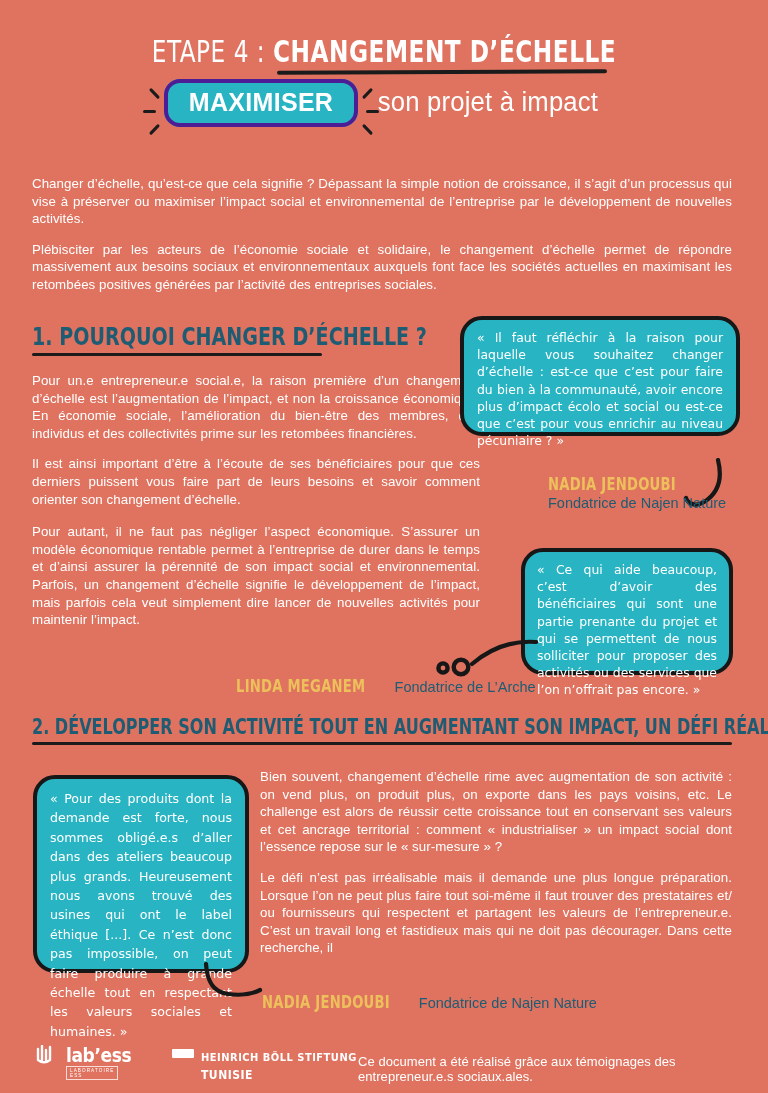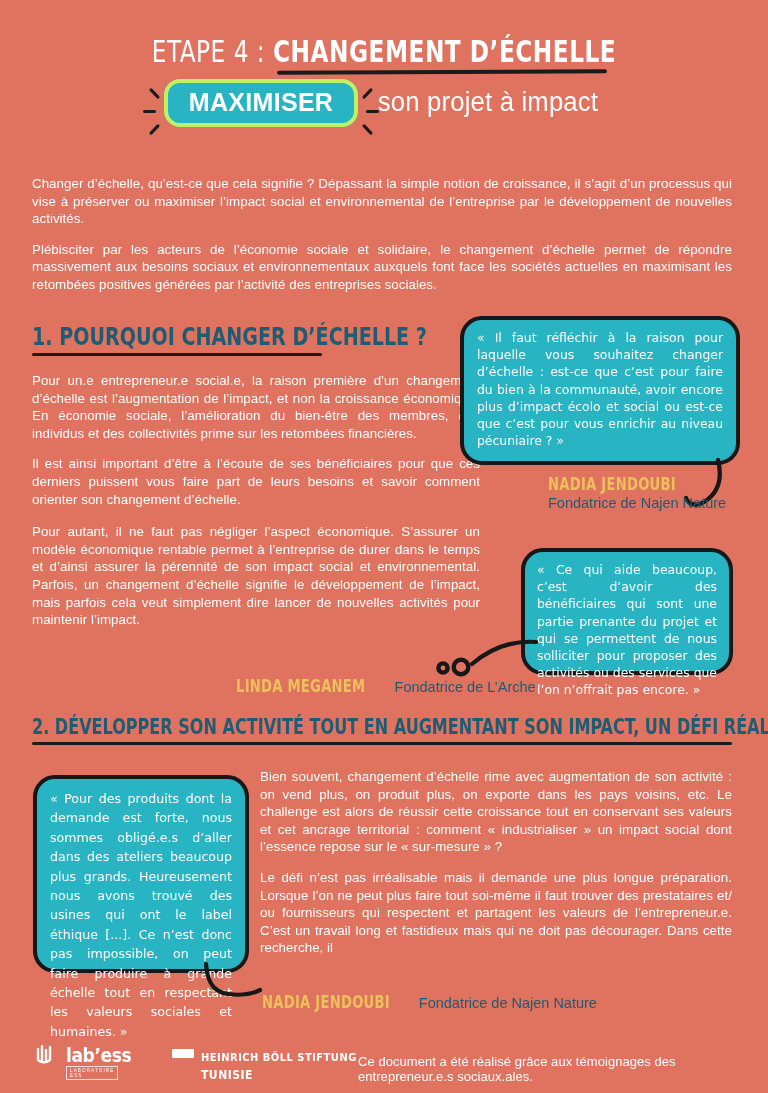--- a/index.html
+++ b/index.html
@@ -30,21 +30,21 @@
   .title-strong{font-weight:700;}
   .title-rule{
     width:330px;height:4px;background:#1b1b1b;border-radius:3px;
     margin:1px auto 0 auto;transform:translateX(58px) rotate(-.25deg);
   }
   .sub-row{
     margin-top:13px;display:flex;align-items:center;justify-content:center;gap:14px;
   }
   .badge-wrap{position:relative;display:inline-block;}
   .badge{
-    background:#28b4c2;border:4px solid #bef264;border-radius:16px;
+    background:#28b4c2;border:4px solid #4c1d95;border-radius:16px;
     padding:5px 21px 7px 21px;
     font-size:25px;font-weight:700;letter-spacing:.3px;color:#ffffff;
     font-family:"Liberation Sans",sans-serif;
     transform:scaleX(.93);
   }
   .spark{position:absolute;background:#1b1b1b;border-radius:2px;height:3px;}
   .s1{width:13px;left:-16px;top:4px;transform:rotate(46deg);}
   .s2{width:13px;left:-21px;top:22px;transform:rotate(0deg);}
   .s3{width:13px;left:-16px;top:40px;transform:rotate(-46deg);}
   .s4{width:13px;right:-16px;top:4px;transform:rotate(-46deg);}
@@ -84,21 +84,21 @@
 
   
   .bubble{
     position:absolute;background:#28b4c2;border:4px solid #171717;
     border-radius:22px;box-sizing:border-box;
   }
   .bubble .qtext{
     font-family:"DejaVu Sans","Liberation Sans",sans-serif;
     color:#ffffff;text-align:justify;font-weight:400;
   }
-  #bubble1{left:460px;top:316px;width:280px;height:149px;padding:9px 13px 6px 13px;}
+  #bubble1{left:460px;top:316px;width:280px;height:120px;padding:9px 13px 6px 13px;}
   #bubble1 .qtext{font-size:12.4px;line-height:17.2px;}
   #bubble2{left:521px;top:548px;width:212px;height:127px;padding:9px 12px 6px 12px;}
   #bubble2 .qtext{font-size:12.4px;line-height:17.2px;}
   #bubble3{left:33px;top:775px;width:216px;height:198px;padding:10px 13px 6px 13px;}
   #bubble3 .qtext{font-size:12.6px;line-height:19.4px;}
 
   .tail{position:absolute;pointer-events:none;}
 
   .attrib{position:absolute;display:flex;align-items:baseline;gap:8px;white-space:nowrap;text-align:center;}
   .attrib .nm{

